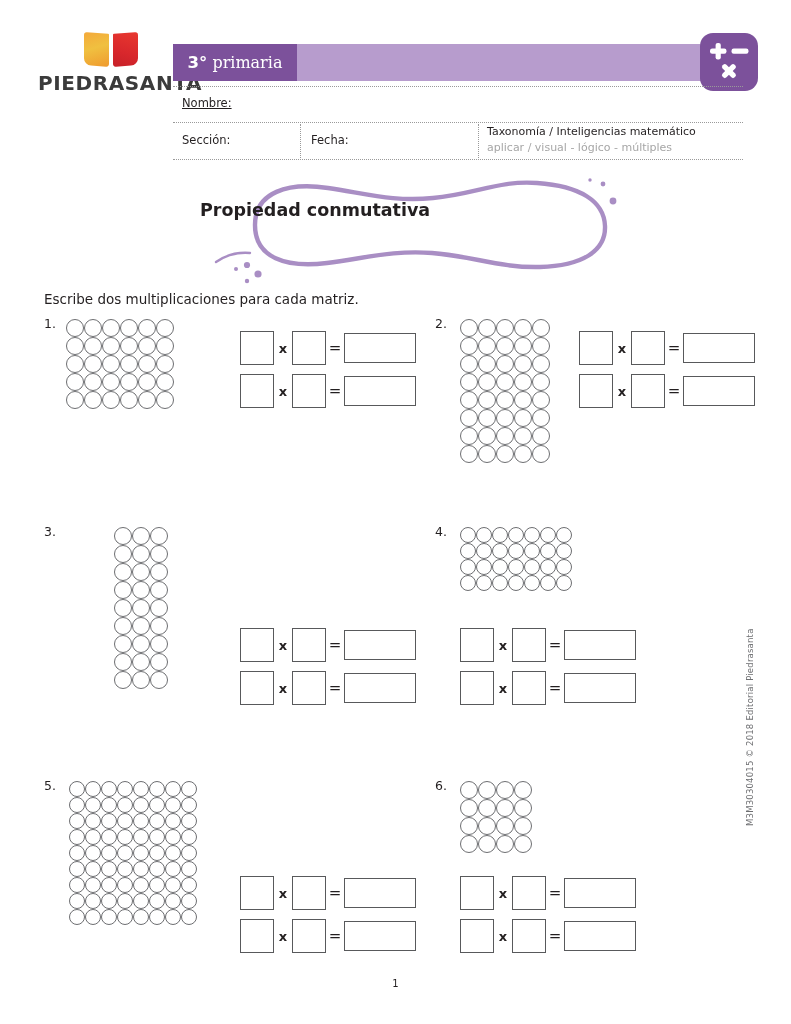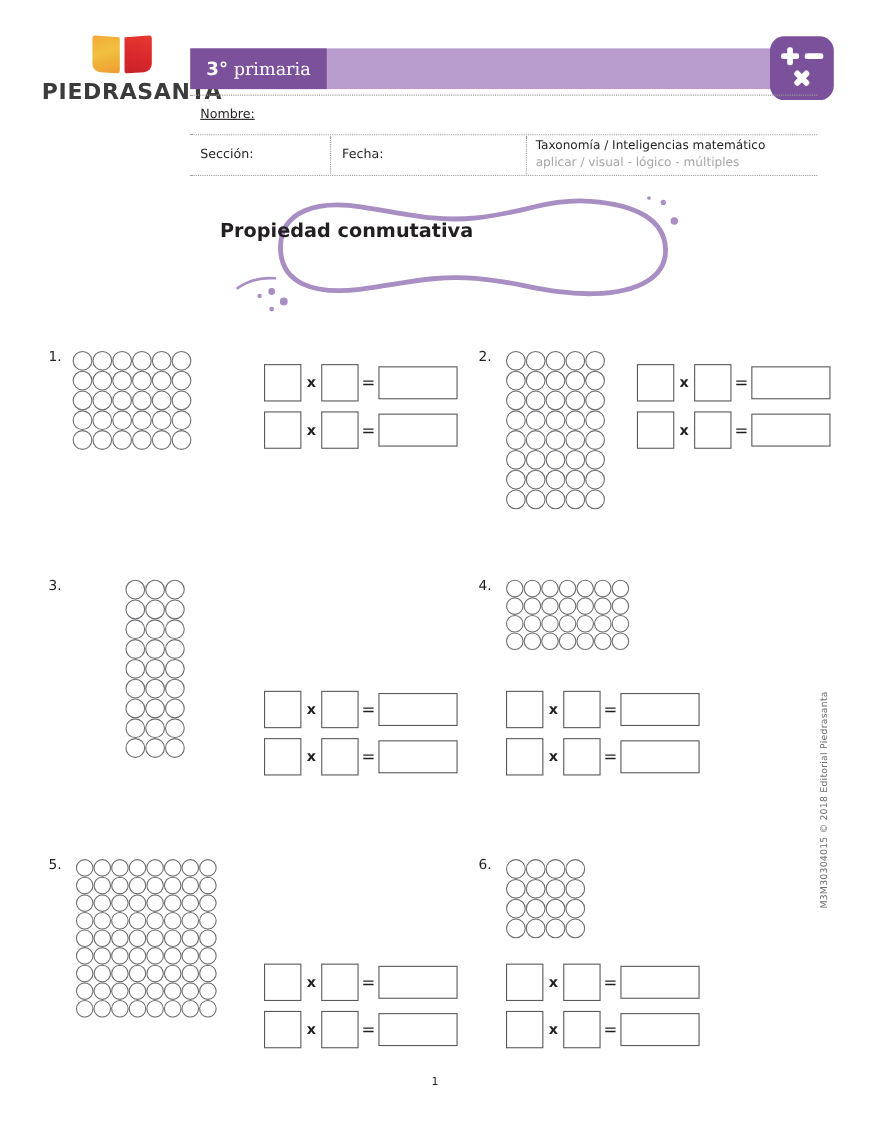--- a/index.html
+++ b/index.html
@@ -321,20 +321,21 @@
       <circle cx="36" cy="103" r="2.0" fill="#a98ec4"></circle>
       <circle cx="58" cy="108" r="3.6" fill="#a98ec4"></circle>
       <circle cx="47" cy="115" r="2.2" fill="#a98ec4"></circle>
       <path d="M16 96 C26 89 38 86 50 87" fill="none" stroke="#a98ec4" stroke-width="2.4" stroke-linecap="round"></path>
     </svg>
     <div class="blob-title-text">
       <div>Propiedad conmutativa</div>
     </div>
   </div>
 
+  <div id="instruction">Escribe dos multiplicaciones  para cada matriz.</div>
 
   <div class="ex" style="left:44px; top:316px;">
     <div class="ex-num">1.</div>
     <div class="matrix" style="left: 22px; top: 3px; grid-template-columns: repeat(6, 18px);">
         <div class="dot"></div>
         <div class="dot"></div>
         <div class="dot"></div>
         <div class="dot"></div>
         <div class="dot"></div>
         <div class="dot"></div>

